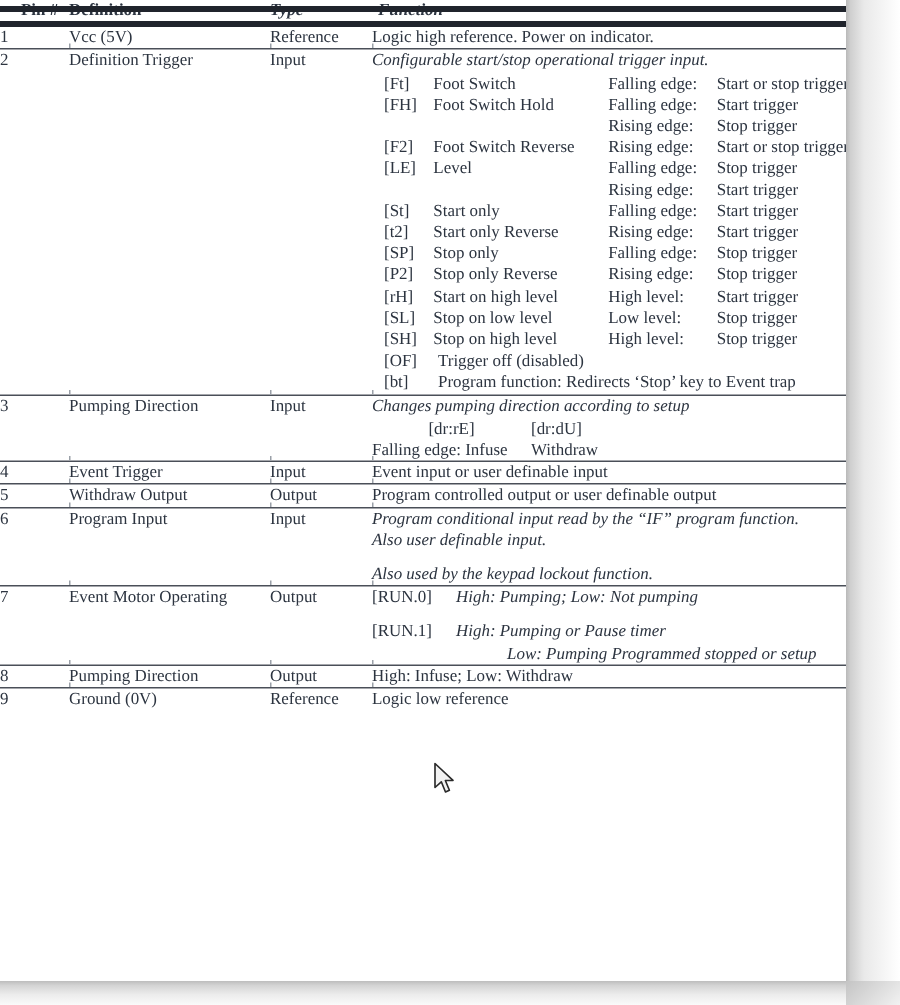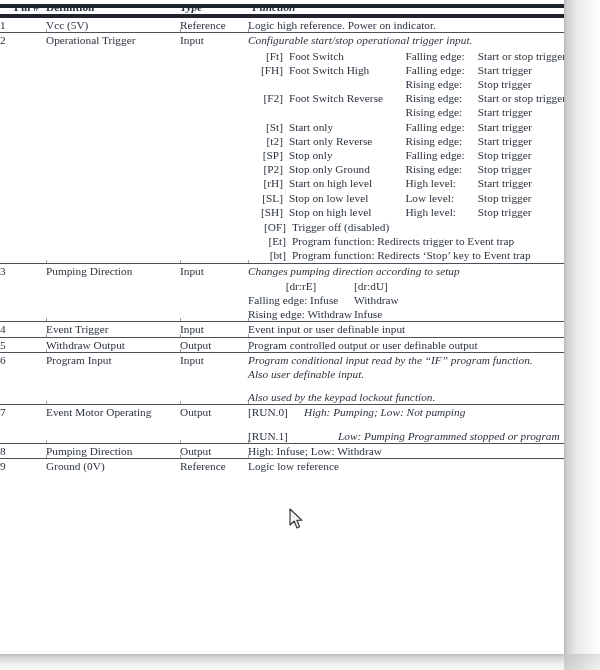--- a/index.html
+++ b/index.html
@@ -47,21 +47,21 @@
   td.def{padding:9px 0 9px 0;}
   td.type{padding:9px 0 9px 0;}
   td.fn{padding:9px 0 9px 4px;}
 
   .blk{display:block;font-style:italic;}
   .gap{height:9px;}
 
   
   .sublist{display:table;border-collapse:collapse;margin-top:1px;}
   .subrow{display:table-row;}
-  .code{display:table-cell;width:30px;text-align:right;padding-right:6px;white-space:nowrap;}
+  .code{display:table-cell;width:30px;text-align:left;padding-right:6px;white-space:nowrap;}
   .lbl{display:table-cell;width:124px;white-space:nowrap;padding-right:4px;}
   .edge{display:table-cell;width:74px;white-space:nowrap;padding-right:4px;}
   .res{display:table-cell;white-space:nowrap;}
   .wide{display:table-cell;}
   .indent-codes{margin-left:8px;}
 
   
   .dirgrid{display:table;border-collapse:collapse;margin-top:1px;}
   .dr-row{display:table-row;}
   .dr-a{display:table-cell;width:106px;white-space:nowrap;}
@@ -118,50 +118,56 @@
             <div class="rule-row rulebar">
                 <i class="tick" style="left:46px;"></i>
                 <i class="tick" style="left:180px;"></i>
                 <i class="tick" style="left:248px;"></i>
               </div>
           </td>
         </tr>
 
         <tr>
           <td class="pin">2</td>
-          <td class="def">Operational Trigger</td>
+          <td class="def">Definition Trigger</td>
           <td class="type">Input</td>
           <td class="fn">
             <span class="blk">Configurable start/stop operational trigger input.</span>
             <div class="sublist indent-codes" id="trigger-modes">
                 <div class="subrow">
                   <span class="code">[Ft]</span>
                   <span class="lbl">Foot Switch</span>
                   <span class="edge">Falling edge:</span>
                   <span class="res">Start or stop trigger</span>
                 </div>
                 <div class="subrow">
                   <span class="code">[FH]</span>
-                  <span class="lbl">Foot Switch High</span>
+                  <span class="lbl">Foot Switch Hold</span>
                   <span class="edge">Falling edge:</span>
                   <span class="res">Start trigger</span>
                 </div>
                 <div class="subrow">
                   <span class="code"></span>
                   <span class="lbl"></span>
                   <span class="edge">Rising edge:</span>
                   <span class="res">Stop trigger</span>
                 </div>
                 <div class="subrow">
                   <span class="code">[F2]</span>
                   <span class="lbl">Foot Switch Reverse</span>
                   <span class="edge">Rising  edge:</span>
                   <span class="res">Start or stop trigger</span>
                 </div>
                 <div class="subrow">
+                  <span class="code">[LE]</span>
+                  <span class="lbl">Level</span>
+                  <span class="edge">Falling edge:</span>
+                  <span class="res">Stop trigger</span>
+                </div>
+                <div class="subrow">
                   <span class="code"></span>
                   <span class="lbl"></span>
                   <span class="edge">Rising edge:</span>
                   <span class="res">Start trigger</span>
                 </div>
                 <div class="subrow">
                   <span class="code">[St]</span>
                   <span class="lbl">Start only</span>
                   <span class="edge">Falling edge:</span>
                   <span class="res">Start trigger</span>
@@ -173,21 +179,21 @@
                   <span class="res">Start trigger</span>
                 </div>
                 <div class="subrow">
                   <span class="code">[SP]</span>
                   <span class="lbl">Stop only</span>
                   <span class="edge">Falling edge:</span>
                   <span class="res">Stop trigger</span>
                 </div>
                 <div class="subrow">
                   <span class="code">[P2]</span>
-                  <span class="lbl">Stop only Ground</span>
+                  <span class="lbl">Stop only Reverse</span>
                   <span class="edge">Rising edge:</span>
                   <span class="res">Stop trigger</span>
                 </div>
                 <div class="subrow">
                   <span class="code">[rH]</span>
                   <span class="lbl">Start on high level</span>
                   <span class="edge">High level:</span>
                   <span class="res">Start trigger</span>
                 </div>
                 <div class="subrow">
@@ -200,24 +206,20 @@
                   <span class="code">[SH]</span>
                   <span class="lbl">Stop on high level</span>
                   <span class="edge">High level:</span>
                   <span class="res">Stop trigger</span>
                 </div>
               </div>
             <div class="sublist indent-codes" id="trigger-notes">
                 <div class="subrow">
                   <span class="code">[OF]</span>
                   <span class="wide">Trigger off (disabled)</span>
-                </div>
-                <div class="subrow">
-                  <span class="code">[Et]</span>
-                  <span class="wide">Program function: Redirects trigger to Event trap</span>
                 </div>
                 <div class="subrow">
                   <span class="code">[bt]</span>
                   <span class="wide">Program function: Redirects ‘Stop’ key to Event trap</span>
                 </div>
               </div>
           </td>
         </tr>
         <tr>
           <td class="rulecell" colspan="4">
@@ -236,24 +238,20 @@
           <td class="fn">
             <span class="blk">Changes pumping direction according to setup</span>
             <div class="dirgrid" id="direction-table">
                 <div class="dr-row">
                   <span class="dr-a dr-hdr">[dr:rE]</span>
                   <span class="dr-b">[dr:dU]</span>
                 </div>
                 <div class="dr-row">
                   <span class="dr-a">Falling edge: Infuse</span>
                   <span class="dr-b">Withdraw</span>
-                </div>
-                <div class="dr-row">
-                  <span class="dr-a">Rising edge: Withdraw</span>
-                  <span class="dr-b">Infuse</span>
                 </div>
               </div>
           </td>
         </tr>
         <tr>
           <td class="rulecell" colspan="4">
             <div class="rule-row rulebar">
                 <i class="tick" style="left:46px;"></i>
                 <i class="tick" style="left:180px;"></i>
                 <i class="tick" style="left:248px;"></i>
@@ -325,21 +323,22 @@
                     <span class="runcode">[RUN.0]</span>
                     <span class="runtxt">
                       <span class="blk">High:  Pumping;  Low:  Not pumping</span>
                     </span>
                   </div>
                 </div>
                 <div style="margin-top: 9px;">
                   <div class="runrow">
                     <span class="runcode">[RUN.1]</span>
                     <span class="runtxt">
-                      <span class="blk runlow">Low:  Pumping Programmed stopped or program</span>
+                      <span class="blk">High: Pumping or Pause timer</span>
+                      <span class="blk runlow">Low:  Pumping Programmed stopped or setup</span>
                     </span>
                   </div>
                 </div>
               </div>
           </td>
         </tr>
         <tr>
           <td class="rulecell" colspan="4">
             <div class="rule-row rulebar">
                 <i class="tick" style="left:46px;"></i>

